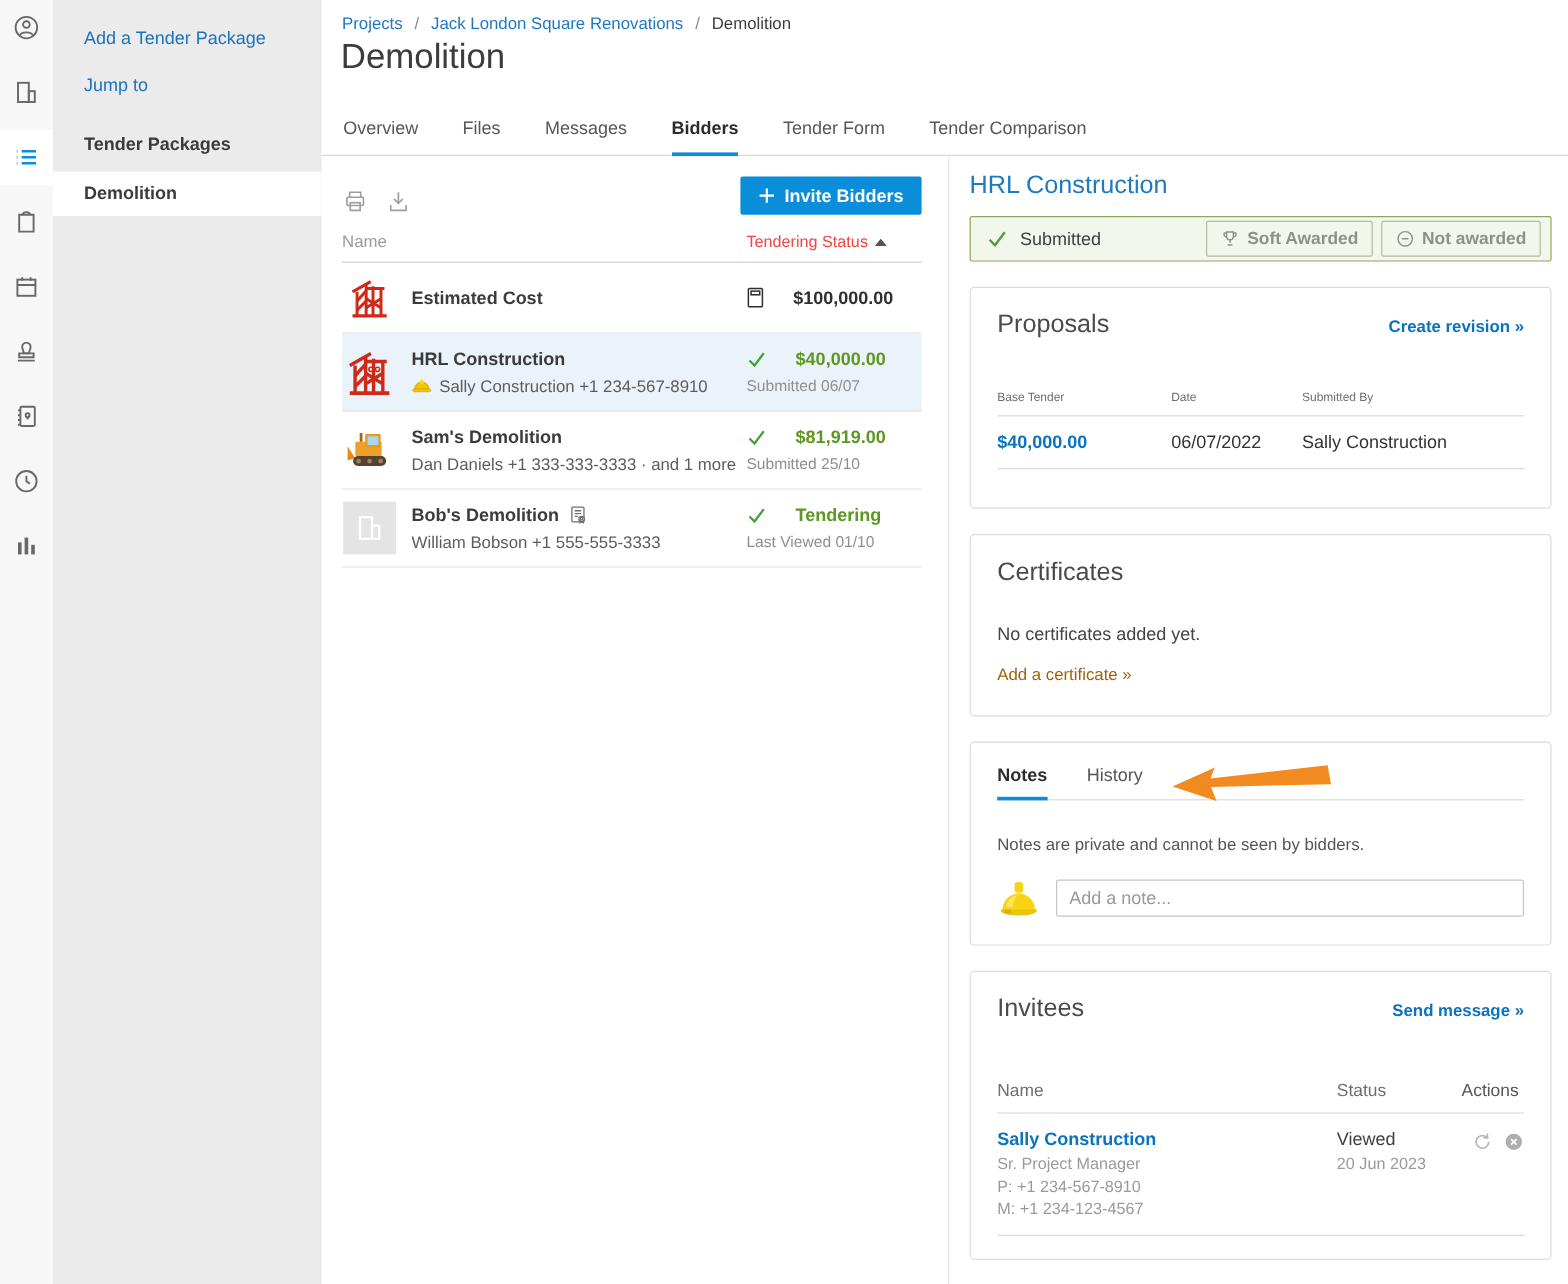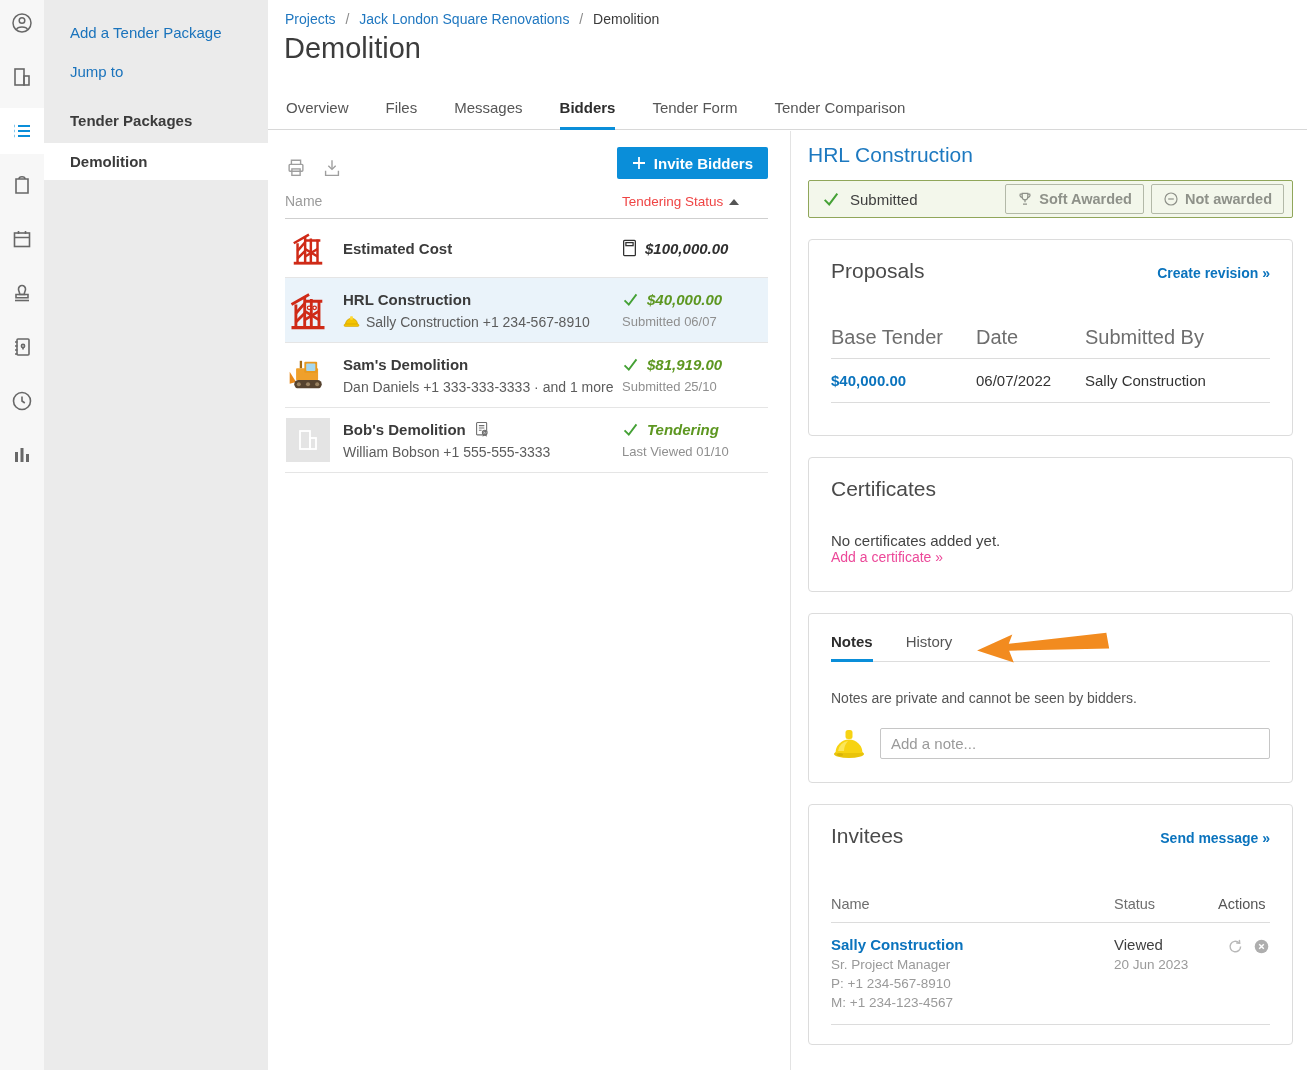--- a/index.html
+++ b/index.html
@@ -47,48 +47,48 @@
   .sort-asc { width:0; height:0; border-left:5px solid transparent; border-right:5px solid transparent; border-bottom:6px solid #555; margin-left:6px; display:inline-block; cursor:pointer; }
 
   .brow { display:flex; align-items:center; border-bottom:1px solid #e5e5e5; padding:10px 0; cursor:pointer; }
   .brow.selected { background:#eaf3fa; }
   .brow .logo { width:44px; height:44px; margin:0 13px 0 1px; flex:0 0 auto; display:flex; align-items:center; justify-content:center; }
   .brow.first .logo { width:38px; height:38px; margin-left:4px; margin-right:16px; }
   .brow .who { flex:1; min-width:0; }
   .brow .bname { font-size:15px; font-weight:bold; color:#3b3b3b; display:flex; align-items:center; gap:8px; }
   .brow .bcontact { font-size:14px; color:#5c5c5c; margin-top:6px; display:flex; align-items:center; gap:6px; }
   .brow .bstatus { width:146px; flex:0 0 auto; }
-  .brow .amount-line { display:flex; align-items:flex-end; gap:8px; font-size:15px; font-weight:bold;font-style:italic; }
+  .brow .amount-line { display:flex; align-items:flex-end; gap:24px; font-size:15px; font-weight:bold; }
   .amount-green { color:#5d9721; }
   .amount-dark { color:#2f2f2f; }
   .brow .status-note { font-size:13px; color:#8f8f8f; margin-top:6px; }
   .logo-tile-gray { width:44px; height:44px; background:#e4e4e4; display:flex; align-items:center; justify-content:center; }
 
   
   .detail-col { position:absolute; left:540px; top:143px; width:485px; }
   .company-title { font-size:21px; color:#1d79c0; font-weight:500; }
   .status-banner { margin-top:13px; background:#f3f7eb; border:1px solid #90a65a; border-radius:2px; height:38px; display:flex; align-items:center; padding:0 8px 0 13px; }
   .status-banner .stxt { font-size:15px; color:#3f3f3f; margin-left:10px; }
   .banner-btns { margin-left:auto; display:flex; gap:7px; }
   .gbtn { display:flex; align-items:center; gap:6px; border:1px solid #b3b9a8; background:transparent; border-radius:2px; height:30px; padding:0 11px; font-size:14.5px; font-weight:bold; color:#8e9189; cursor:pointer; font-family:inherit; }
 
   .card { border:1px solid #dcdcdc; border-radius:4px; background:#fff; margin-top:21px; padding:19px 22px; position:relative; }
   .card-head { display:flex; align-items:baseline; }
   .card-title { font-size:21px; color:#4a4a4a; font-weight:400; }
   .card-action { margin-left:auto; font-size:14px; font-weight:bold; color:#0a73bd; cursor:pointer; }
 
   .ptable { margin-top:43px; }
   .pt-header, .pt-row { display:grid; grid-template-columns:145px 109px 1fr; }
-  .pt-header { font-size:20px; color:#6e6e6e; padding-bottom:9px; border-bottom:1px solid #dcdcdc; }
+  .pt-header { font-size:10px; color:#6e6e6e; padding-bottom:9px; border-bottom:1px solid #dcdcdc; }
   .pt-row { padding:13px 0; border-bottom:1px solid #dcdcdc; font-size:15px; color:#333; align-items:center; }
   .pt-row .pt-link { color:#0a73bd; font-weight:bold; cursor:pointer; }
   .proposals-card { padding-bottom:32px; }
 
   .cert-empty { margin-top:31px; font-size:15px; color:#444; }
-  .cert-link { margin-top:0; font-size:14px; color:#ec4899; cursor:pointer; }
+  .cert-link { margin-top:17px; font-size:14px; color:#a16207; cursor:pointer; }
   .cert-card { padding-bottom:26px; }
 
   .notes-tabs { display:flex; border-bottom:1px solid #ddd; }
   .ntab { font-size:15px; color:#555; padding-bottom:11px; margin-right:33px; cursor:pointer; position:relative; }
   .ntab.active { font-weight:bold; color:#2d2d2d; }
   .ntab.active::after { content:""; position:absolute; left:0; right:0; bottom:-1px; height:3px; background:#0a8ed9; }
   .notes-privacy { margin-top:28px; font-size:14px; color:#555; }
   .note-input-row { margin-top:21px; display:flex; align-items:center; gap:13px; padding-bottom:4px; }
   .note-input { flex:1; height:31px; border:1px solid #c6c6c6; border-radius:2px; font-size:15px; color:#333; padding:0 10px; font-family:inherit; }
   .note-input::placeholder { color:#9a9a9a; }

